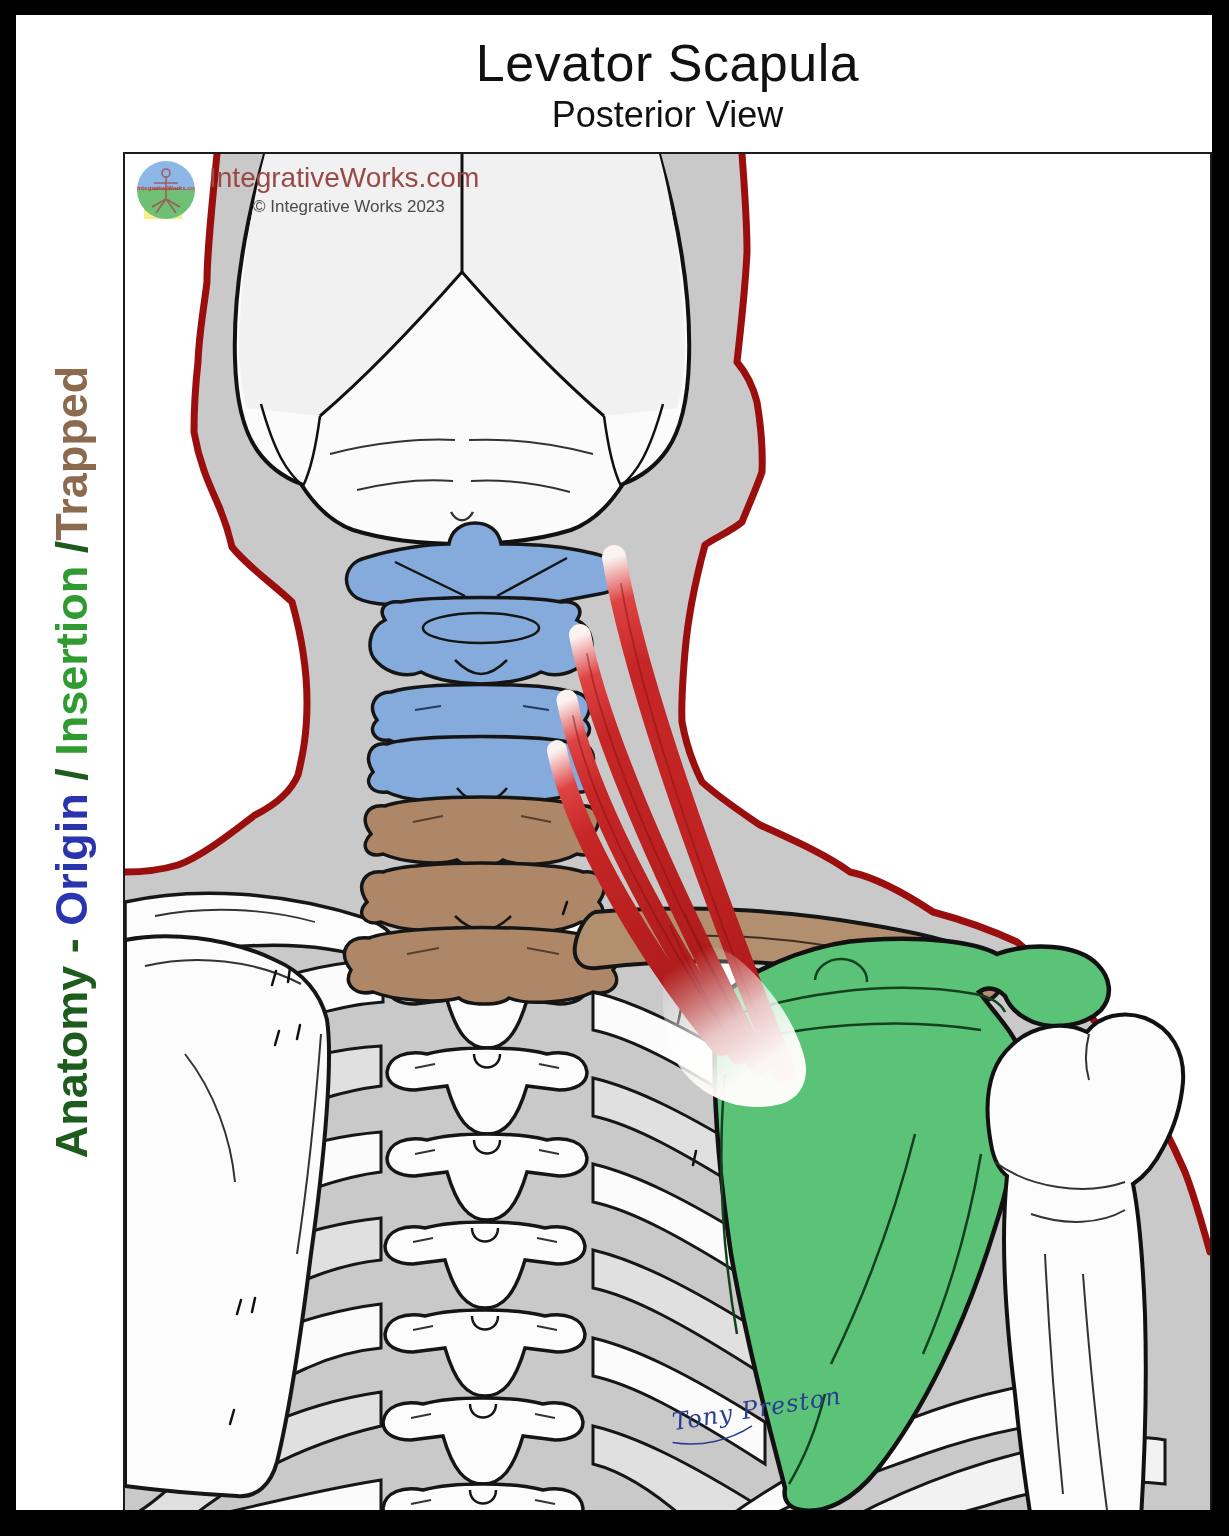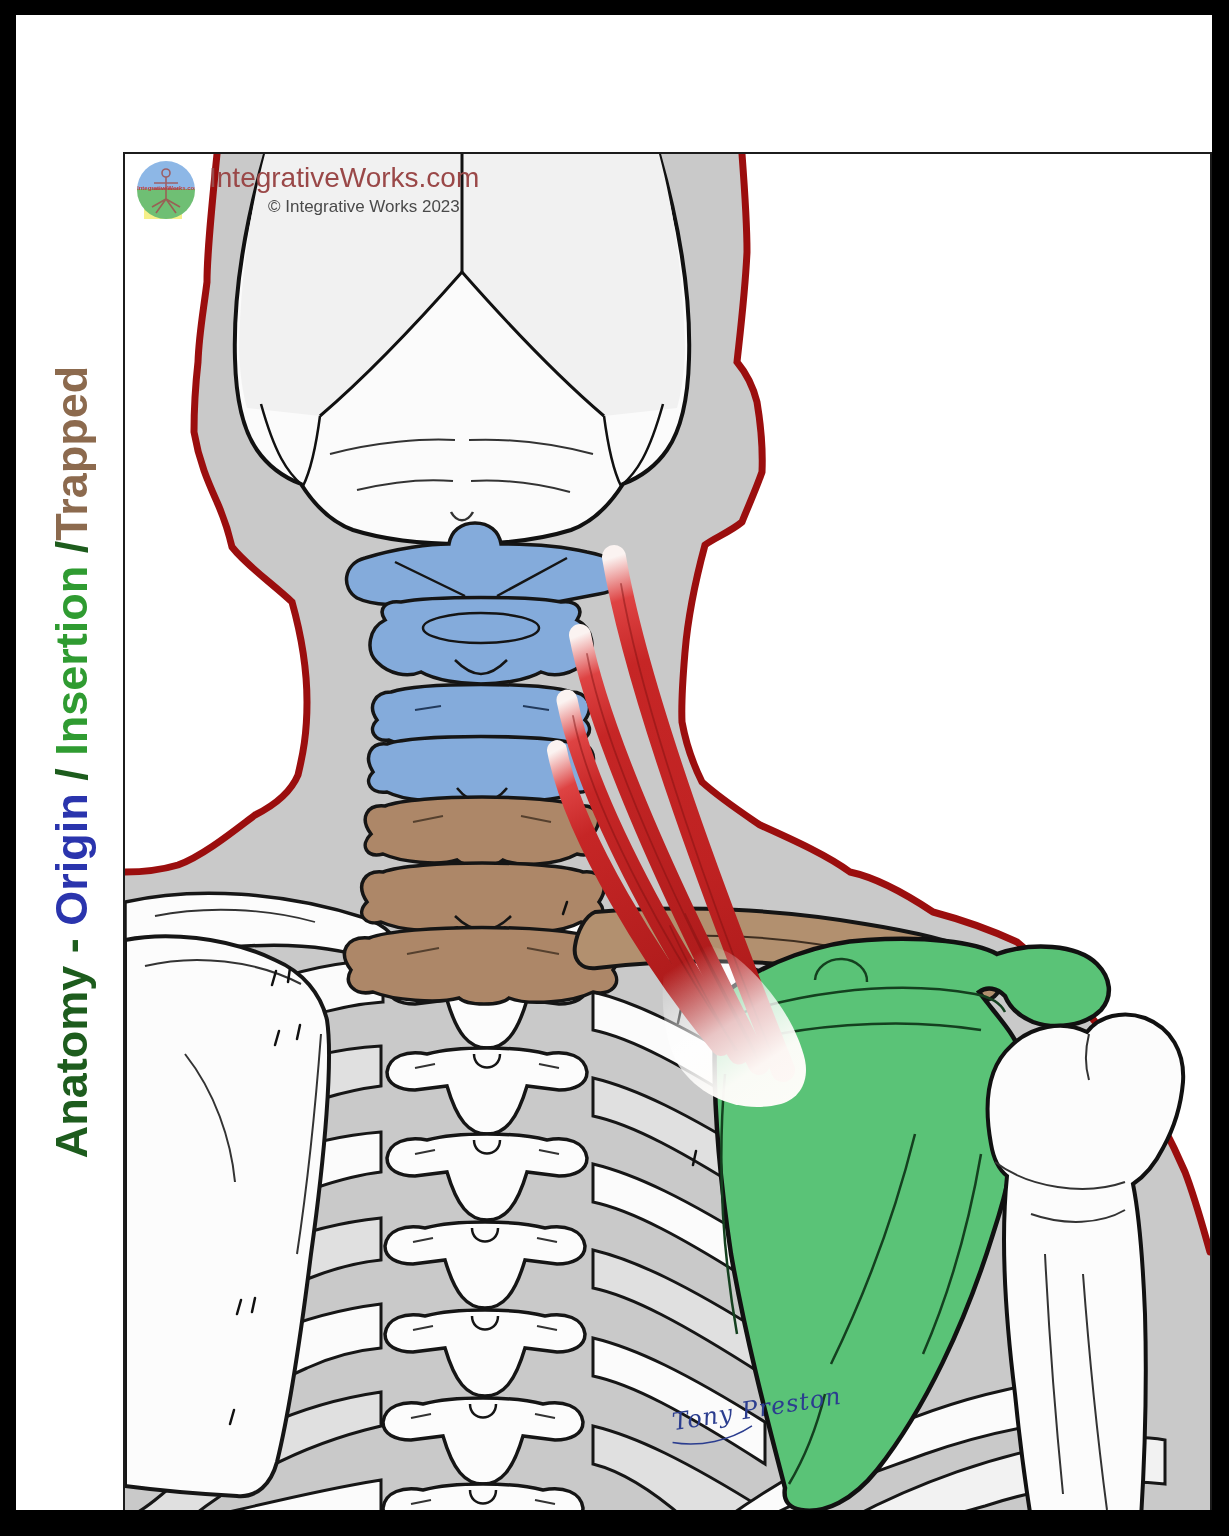--- a/index.html
+++ b/index.html
@@ -17,27 +17,31 @@
   .illus svg{position:absolute;left:0;top:0;}
   .watermark{position:absolute;left:0;top:0;width:460px;height:80px;z-index:10;}
   .logo{position:absolute;left:12px;top:7px;width:58px;height:58px;}
   .logo .ysq{position:absolute;left:7px;bottom:0px;width:38px;height:15px;background:#f6f08a;}
   .logo .ball{position:absolute;inset:0;border-radius:50%;
         background:linear-gradient(#8db7e6 0 48%,#6fbf74 48% 100%);overflow:hidden;}
   .logo .ball svg{position:absolute;left:0;top:0;}
   .logo .ltxt{position:absolute;left:0;top:24px;width:100%;text-align:center;font-size:6px;
         font-weight:bold;color:#c03a3a;white-space:nowrap;overflow:hidden;}
   .wm-site{position:absolute;left:84px;top:8px;font-size:28px;color:#9a4848;}
-  .wm-copy{position:absolute;left:143px;top:43px;font-size:17px;color:#4a4a4a;}
+  .wm-copy{position:absolute;left:128px;top:43px;font-size:17px;color:#4a4a4a;}
 </style>
 </head>
 <body>
 
 <div class="page">
 
+  <div class="titleblock">
+    <div class="title">Levator Scapula</div>
+    <div class="subtitle">Posterior View</div>
+  </div>
 
   <div class="side-label">
     <span style="color: rgb(29, 92, 29);">Anatomy - </span><span style="color: rgb(42, 52, 173);">Origin</span><span style="color: rgb(29, 92, 29);"> / </span><span style="color: rgb(47, 155, 49);">Insertion</span><span style="color: rgb(29, 92, 29);"> /</span><span style="color: rgb(140, 106, 78);">Trapped</span>
   </div>
 
   <div class="illus">
     <svg width="1085" height="1365" viewBox="0 0 1085 1365">
       <defs>
         <linearGradient id="g1" gradientUnits="userSpaceOnUse" x1="489" y1="403" x2="658" y2="916">
           <stop offset="0" stop-color="#fbf3f1"></stop>

